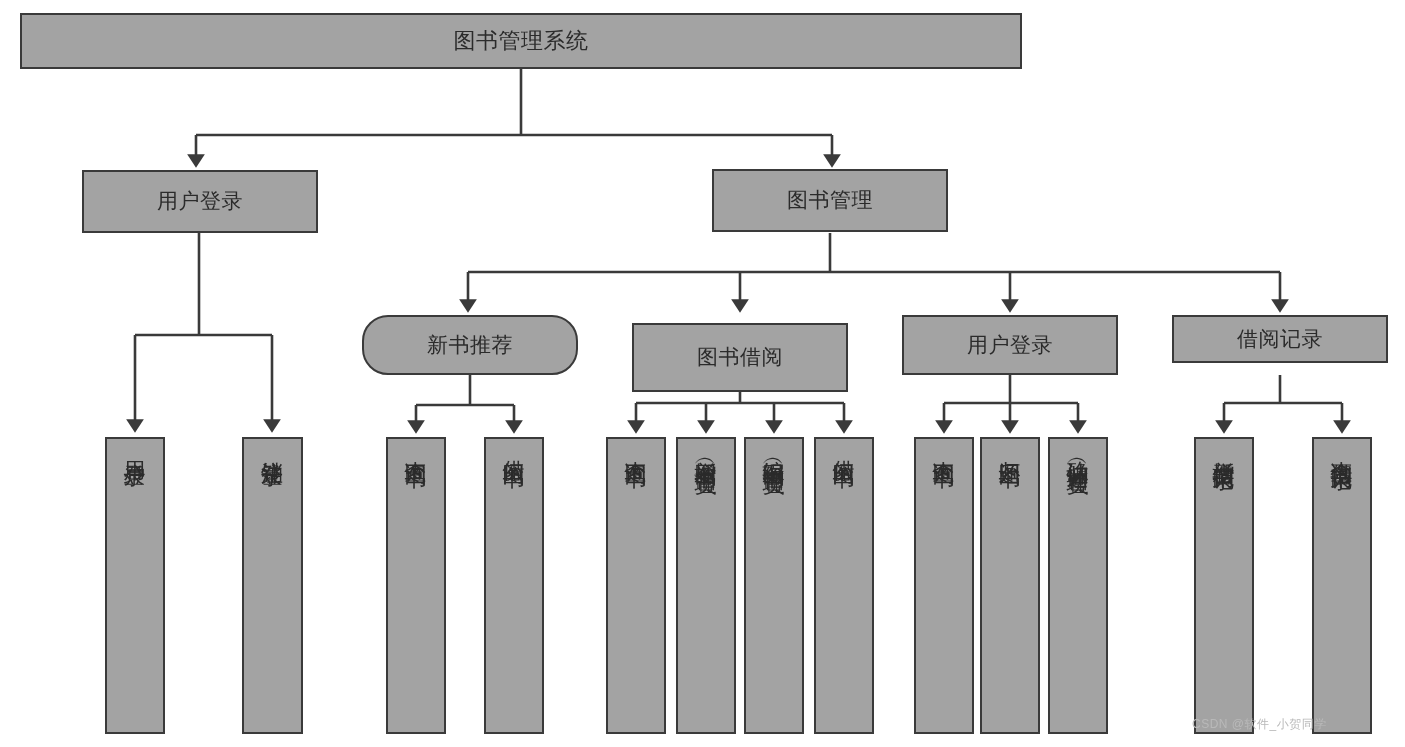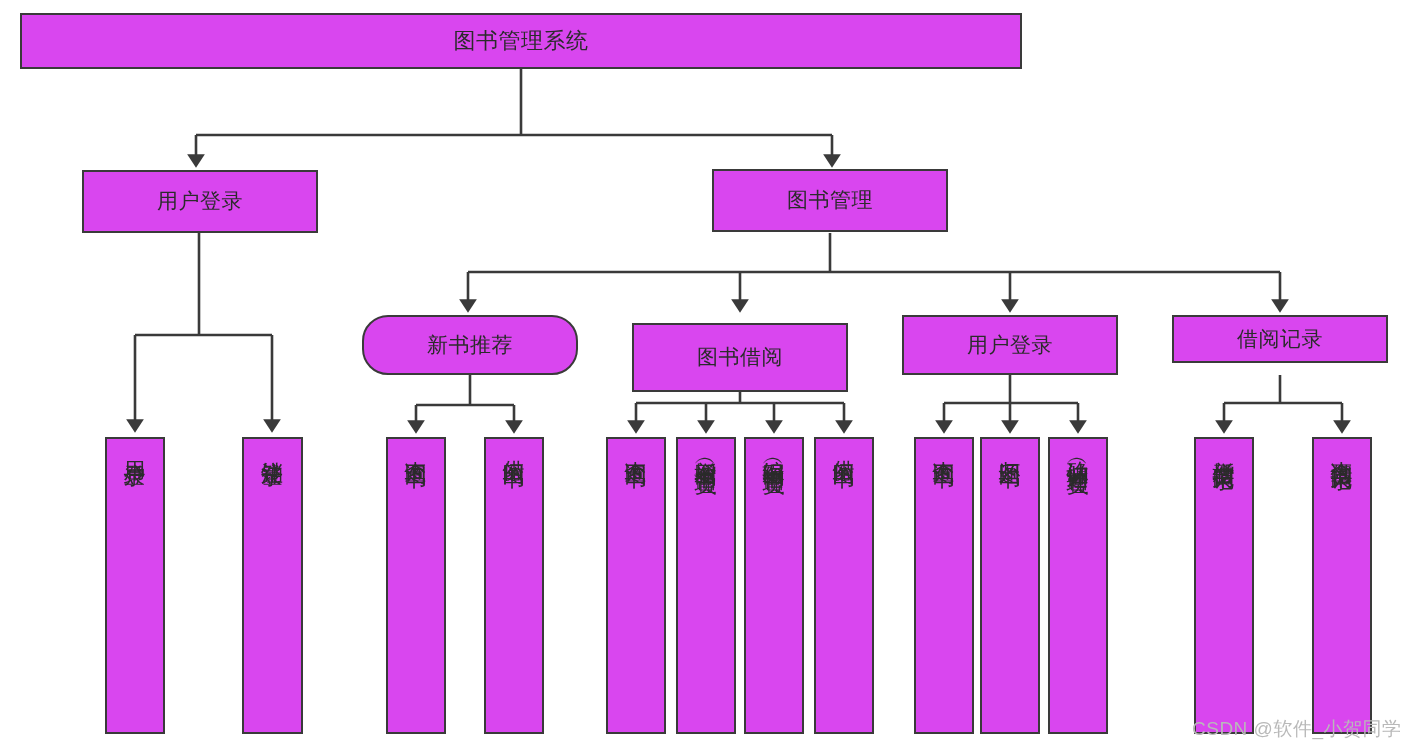--- a/index.html
+++ b/index.html
@@ -22,21 +22,21 @@
     position: absolute;
     left: 0;
     top: 0;
     width: 1405px;
     height: 747px;
     pointer-events: none;
   }
   .node {
     position: absolute;
     box-sizing: border-box;
-    background: #d946ef;
+    background: #a3a3a3;
     border: 2px solid #3a3a3a;
     display: flex;
     align-items: center;
     justify-content: center;
     color: #2b2b2b;
     z-index: 2;
   }
   .node-label {
     display: block;
     text-align: center;
@@ -60,21 +60,21 @@
   .node.vertical .node-label {
     writing-mode: vertical-rl;
     text-orientation: upright;
     font-size: 22px;
     line-height: 1.05;
     letter-spacing: 2px;
     white-space: nowrap;
   }
   .watermark {
     position: absolute;
-    font-size: 19px;
+    font-size: 12px;
     color: #b9b9b9;
     white-space: nowrap;
     z-index: 5;
     letter-spacing: 0.5px;
   }
 </style>
 </head>
 <body>
 
 <div id="diagram-root">

